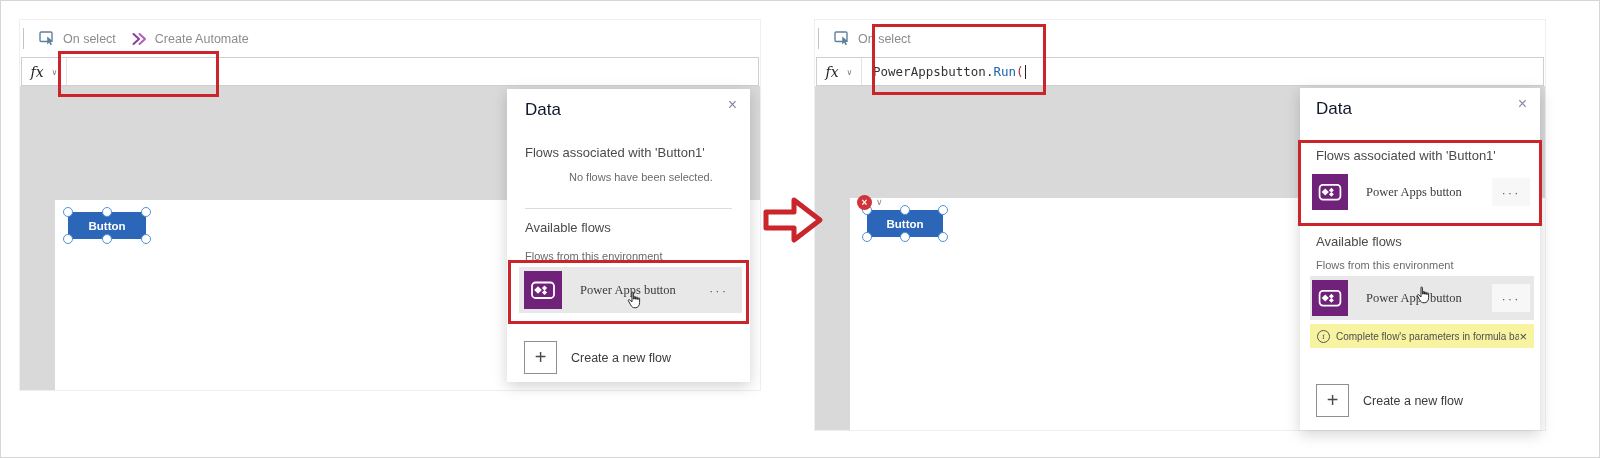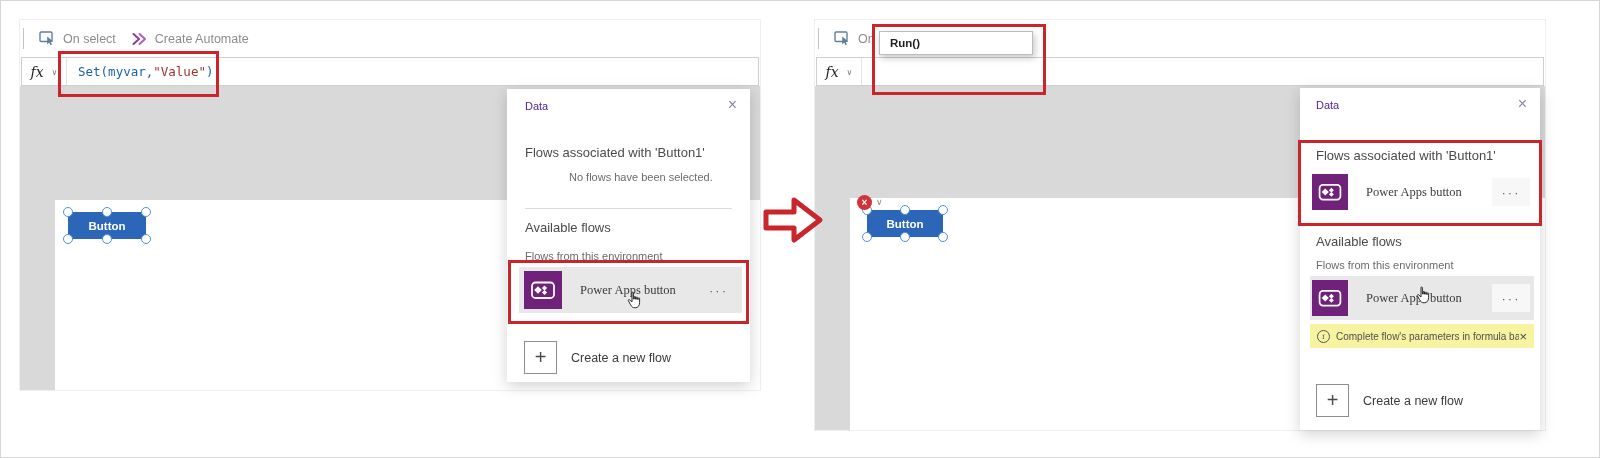--- a/index.html
+++ b/index.html
@@ -47,21 +47,21 @@
   .h-bl{left:-5px;bottom:-5px;} .h-bm{left:calc(50% - 5px);bottom:-5px;} .h-br{right:-5px;bottom:-5px;}
 
   .error-badge{position:absolute;left:42px;top:109px;width:15px;height:15px;border-radius:50%;background:#d13438;color:#fff;
     font-size:10px;font-weight:bold;display:flex;align-items:center;justify-content:center;z-index:3;cursor:pointer;}
   .badge-chev{position:absolute;left:61px;top:111px;font-size:9px;color:#8a8a8a;z-index:3;cursor:pointer;}
 
   
   .data-panel{position:absolute;background:#fff;box-shadow:0 4px 14px rgba(0,0,0,.18);z-index:2;}
   .panel-left{right:10px;top:69px;width:243px;height:293px;}
   .panel-right{right:5px;top:68px;width:240px;height:342px;}
-  .p-title{position:absolute;left:18px;top:11px;font-size:11px;color:#4c1d95;}
+  .p-title{position:absolute;left:18px;top:11px;font-size:17px;color:#0f172a;}
   .p-close{position:absolute;right:13px;top:8px;font-size:16px;color:#8f86a5;cursor:pointer;line-height:1;}
   .p-h{position:absolute;font-size:13px;color:#4a4a4a;}
   .p-sub{position:absolute;font-size:11px;color:#6b6b6b;}
   .p-divider{position:absolute;height:1px;background:#dcdcdc;}
   .flow-row{position:absolute;display:flex;align-items:center;cursor:pointer;}
   .row-gray{background:#e8e8e8;}
   .flow-icon{flex:none;}
   .flow-name{font-size:12.5px;color:#3b3b3b;margin-left:18px;flex:1;font-family:Liberation Serif, serif;}
   .more-btn{flex:none;color:#5f5f5f;font-size:13px;letter-spacing:2px;text-align:center;cursor:pointer;}
   .more-box{background:#f7f7f7;width:38px;height:28px;display:flex;align-items:center;justify-content:center;margin-right:4px;}
@@ -116,21 +116,20 @@
         </svg>
       <span>Create Automate</span>
     </span>
   </div>
 
   <div class="formula-bar">
     <div class="fx-cell">
       <span class="fx-text">fx</span>
       <span class="fx-chev">∨</span>
     </div>
-    <div class="formula-text"><span class="tok-fn">Set(myvar,</span><span class="tok-str">"Value"</span><span class="tok-fn">)</span></div>
   </div>
   <div class="red-box rb-formula-left"></div>
 
   <div class="canvas">
     <div class="screen screen-left"></div>
     <div class="app-button btn-left">
       <span>Button</span>
       <span class="handle h-tl"></span>
       <span class="handle h-tm"></span>
       <span class="handle h-tr"></span>
@@ -189,25 +188,23 @@
         </svg>
       <span>On select</span>
     </span>
   </div>
 
   <div class="formula-bar">
     <div class="fx-cell">
       <span class="fx-text">fx</span>
       <span class="fx-chev">∨</span>
     </div>
-  </div>
-
-  <div class="tooltip">
-    <span>Run()</span>
-  </div>
+    <div class="formula-text"><span class="tok-dark">PowerAppsbutton.</span><span class="tok-fn">Run</span><span class="tok-str">(</span><span class="caret"></span></div>
+  </div>
+
   <div class="red-box rb-intellisense"></div>
 
   <div class="canvas">
     <div class="screen screen-right"></div>
     <span class="error-badge">×</span>
     <span class="badge-chev">∨</span>
     <div class="app-button btn-right">
       <span>Button</span>
       <span class="handle h-tl"></span>
       <span class="handle h-tm"></span>

